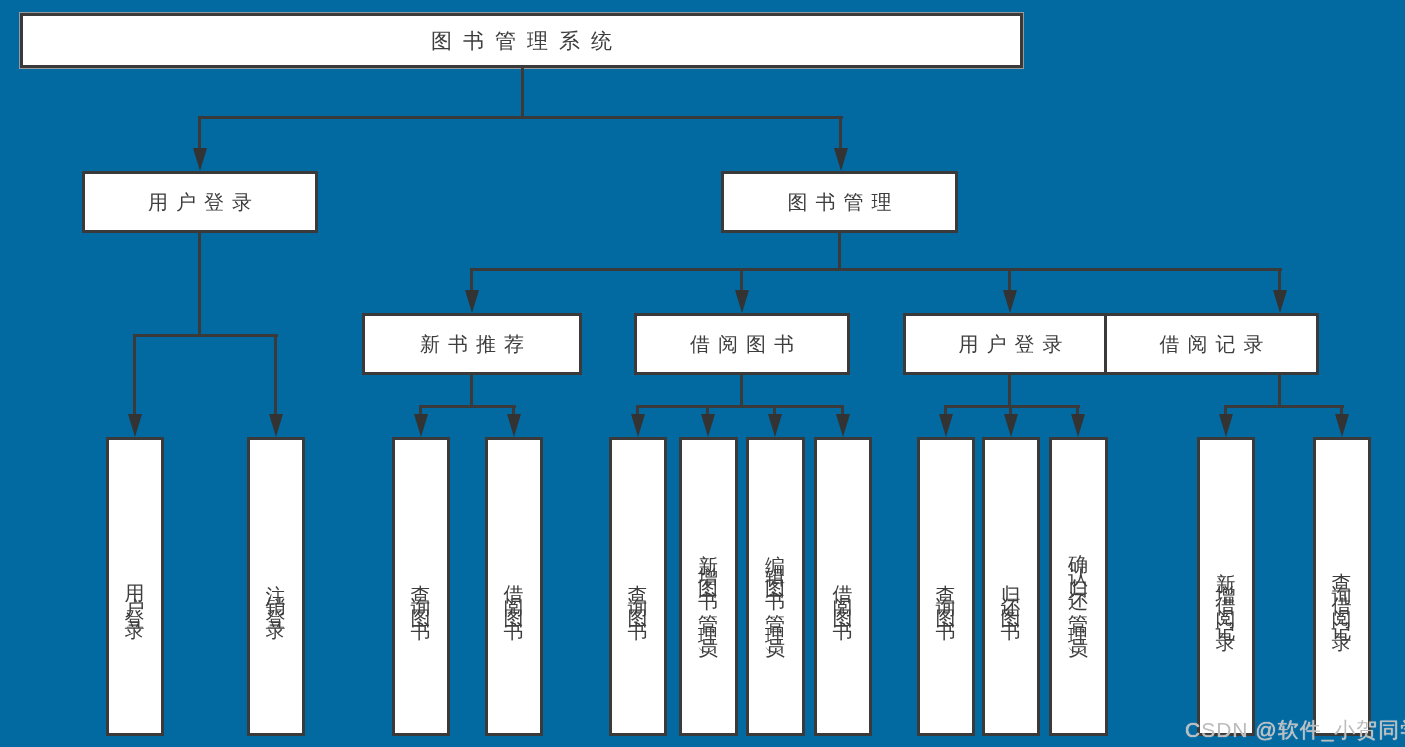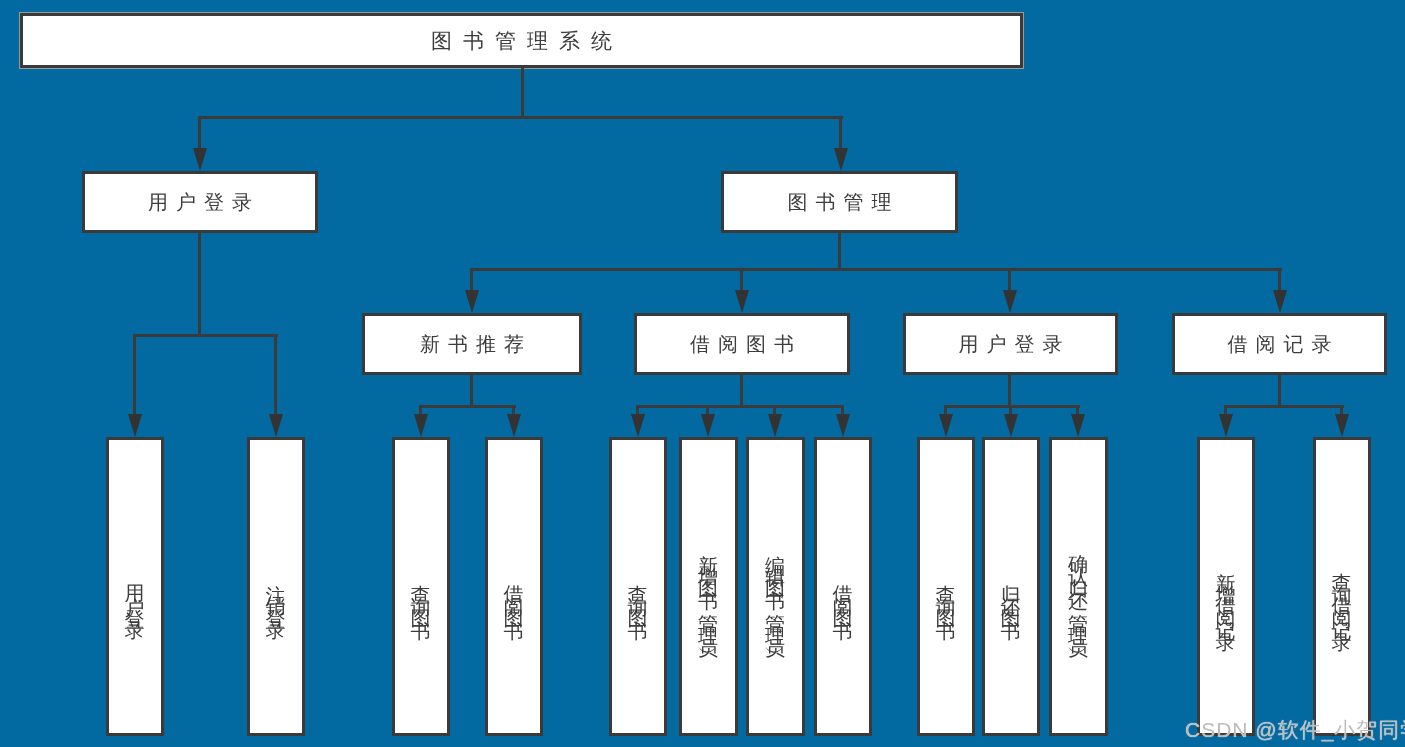--- a/index.html
+++ b/index.html
@@ -50,21 +50,21 @@
 
   <div class="box hbox" style="left:721px;top:171px;width:237px;height:62px">
     <span class="lbl">图书管理</span>
   </div>
   <div class="box hbox" style="left:634px;top:313px;width:216px;height:62px">
     <span class="lbl">借阅图书</span>
   </div>
   <div class="box hbox" style="left:903px;top:313px;width:215px;height:62px">
     <span class="lbl">用户登录</span>
   </div>
-  <div class="box hbox" style="left:1172px;top:313px;width:215px;height:62px">
+  <div class="box hbox" style="left:1104px;top:313px;width:215px;height:62px">
     <span class="lbl">借阅记录</span>
   </div>
 
   <div class="box vbox" style="left:106px;top:437px;width:58px;height:299px">
     <span class="lbl">用户登录</span>
   </div>
   <div class="box vbox" style="left:247px;top:437px;width:58px;height:299px">
     <span class="lbl">注销登录</span>
   </div>
 

